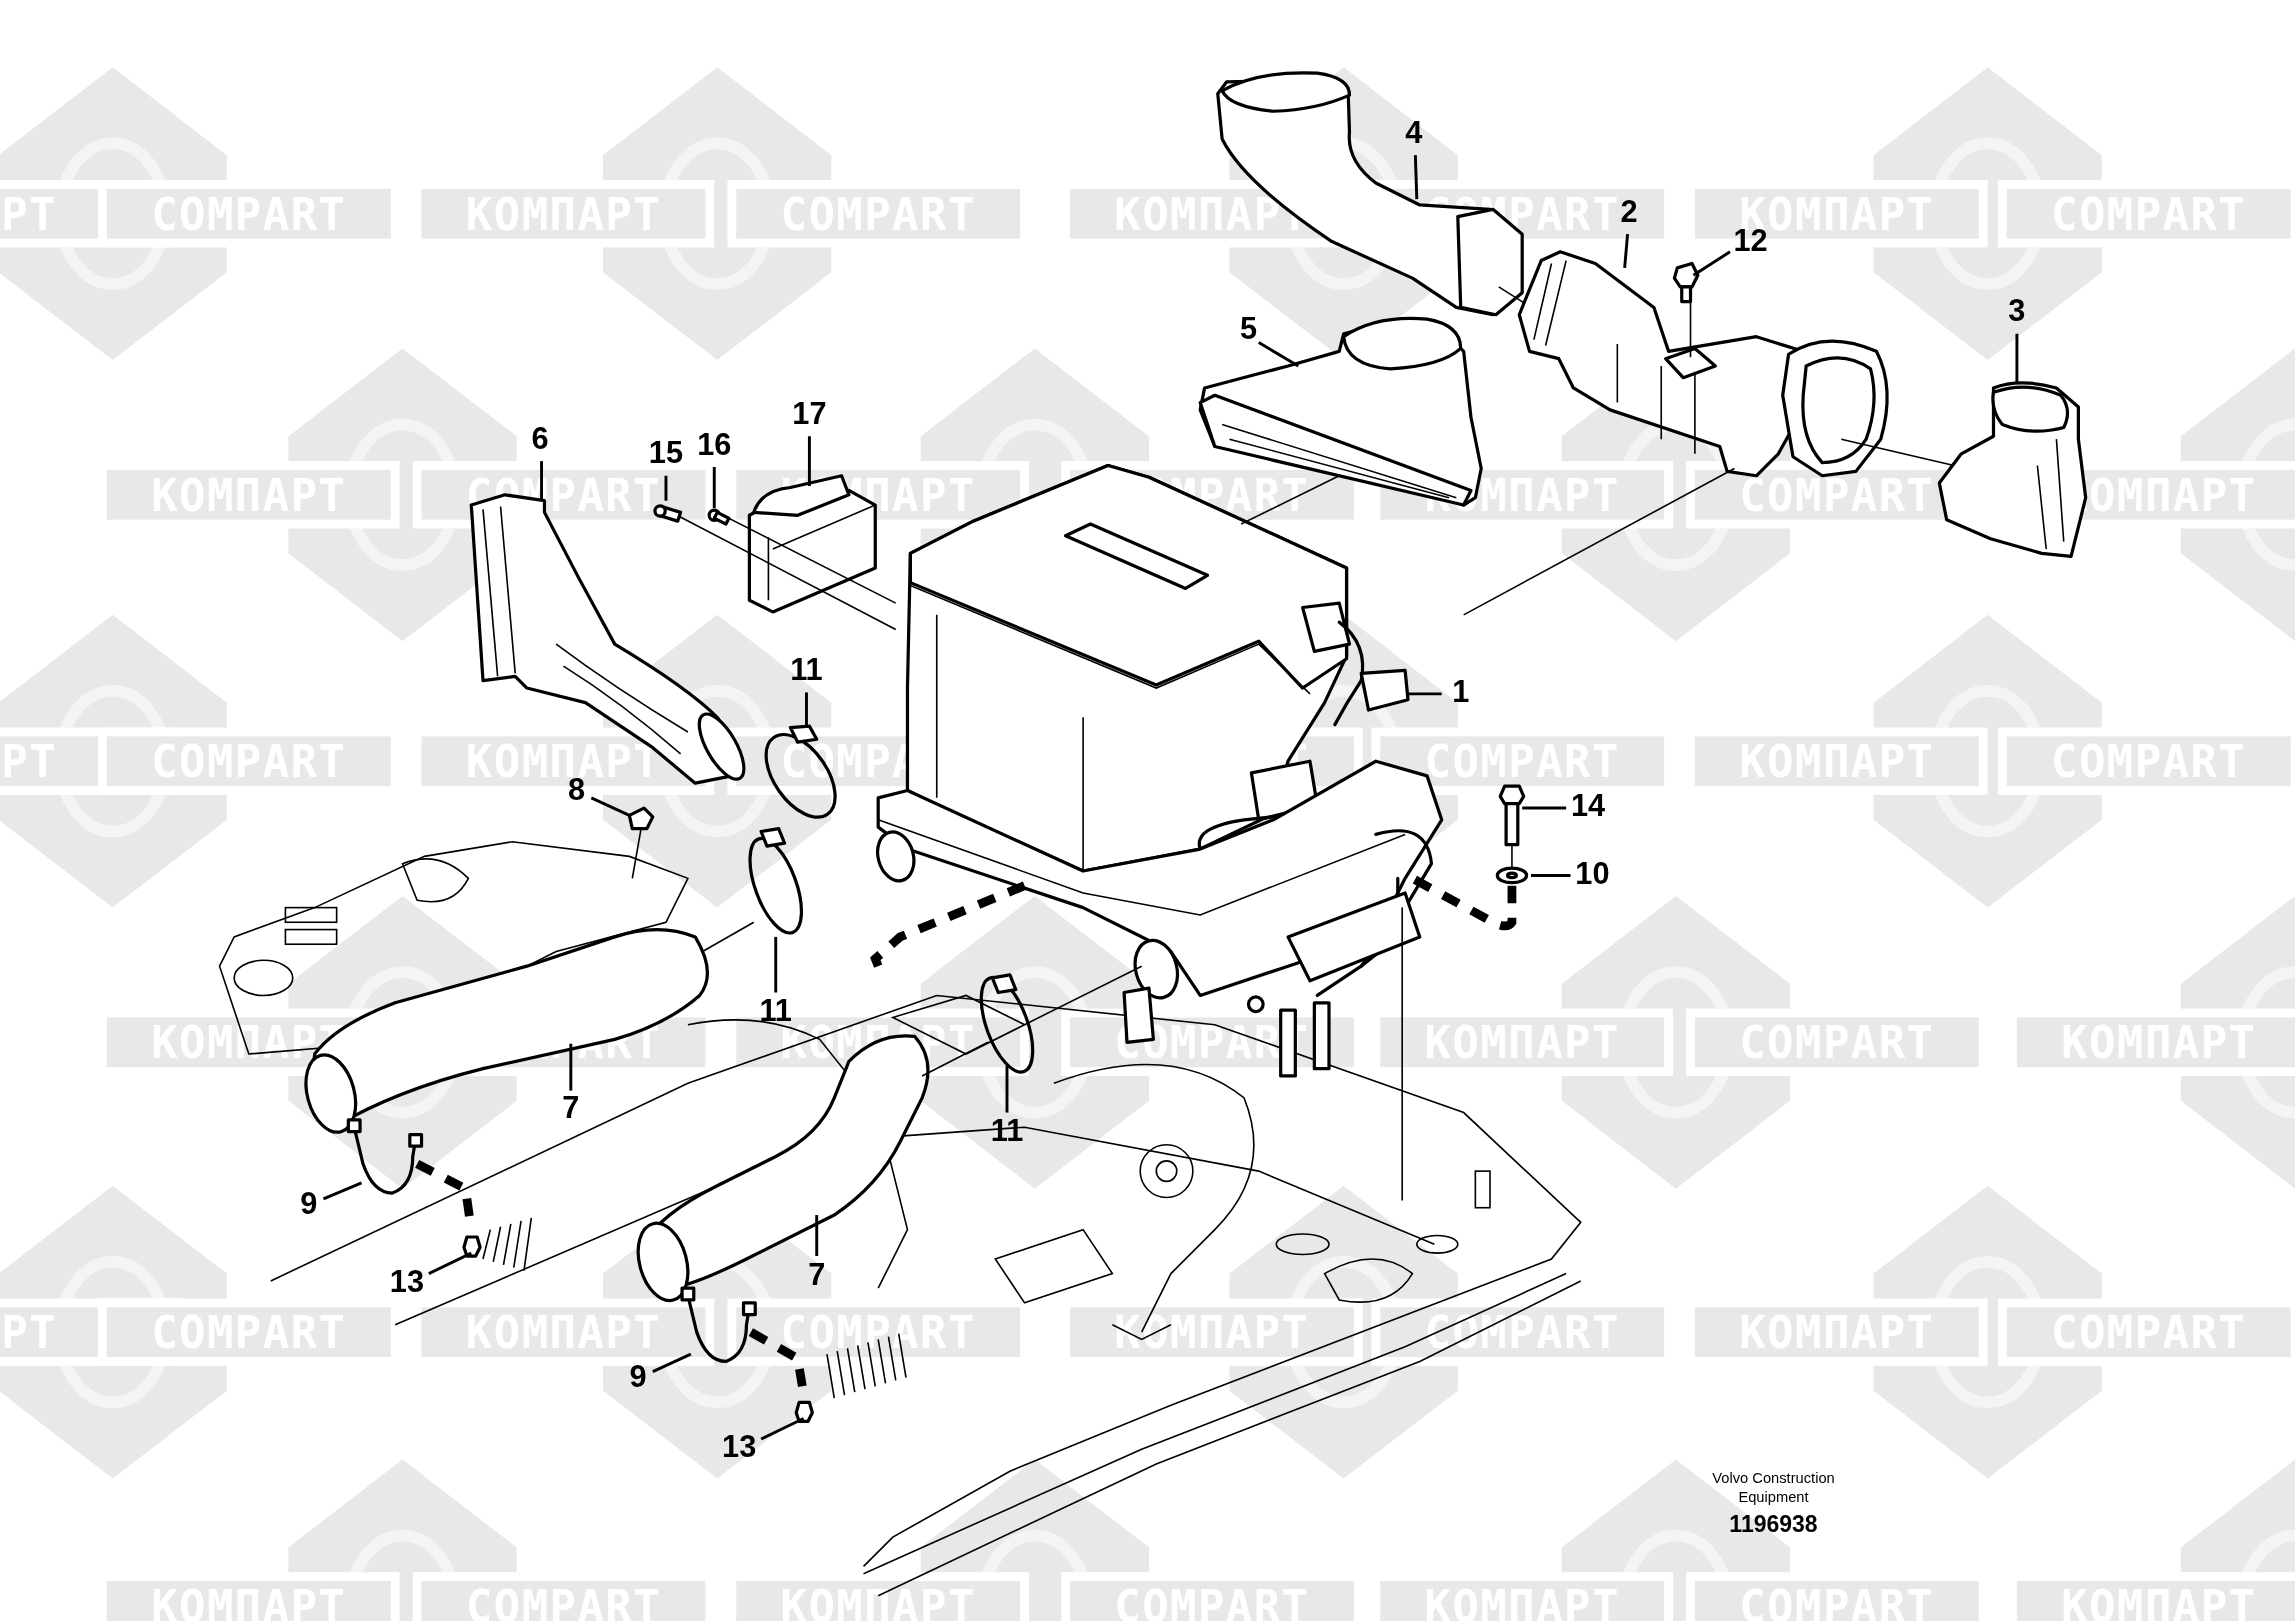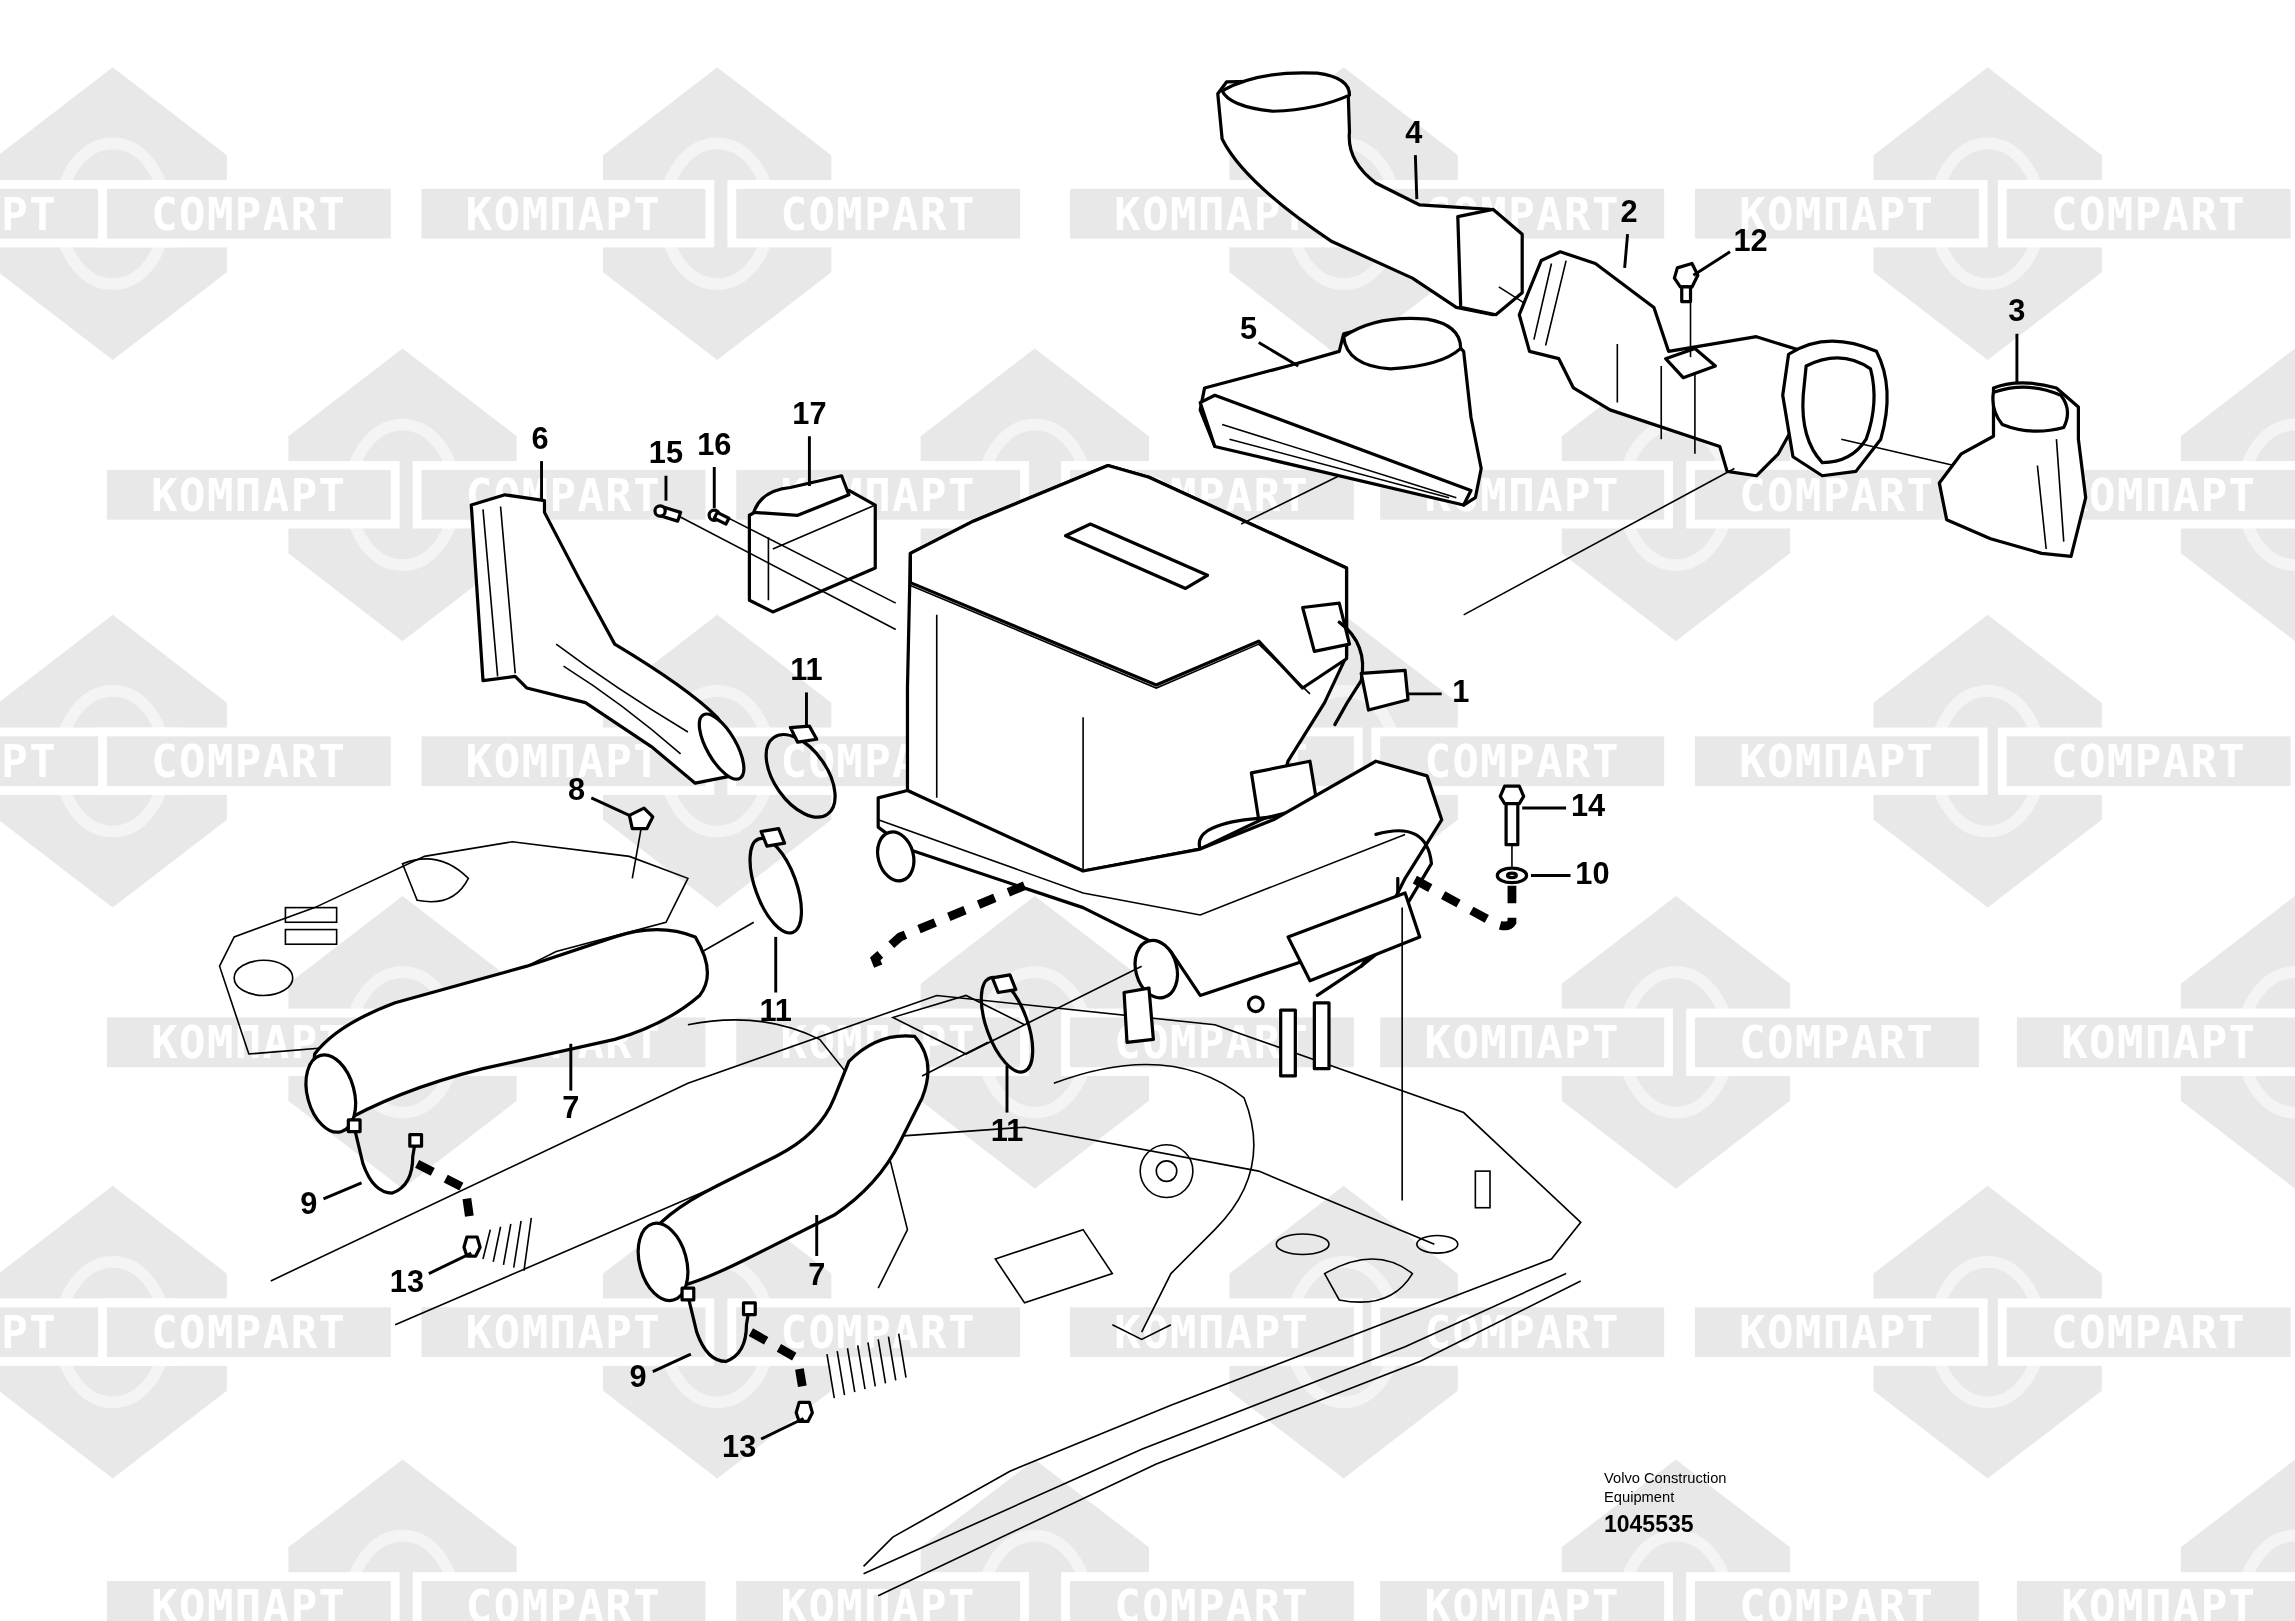--- a/index.html
+++ b/index.html
@@ -8,21 +8,21 @@
   .wm-hex { fill: #e8e8e8; }
   .wm-ring { fill: none; stroke: #f4f4f4; stroke-width: 8; }
   .wm-band { fill: #e8e8e8; stroke: #ffffff; stroke-width: 6; }
   .wm-text { fill: #ffffff; font-family: "DejaVu Sans Mono", "Liberation Mono", monospace; font-weight: bold; font-size: 30px; letter-spacing: 1px; }
   .part { fill: #ffffff; stroke: #000000; stroke-width: 2.2; stroke-linejoin: round; stroke-linecap: round; }
   .part-thin { fill: none; stroke: #000000; stroke-width: 1.1; }
   .part-nofill { fill: none; stroke: #000000; stroke-width: 2.2; stroke-linejoin: round; stroke-linecap: round; }
   .leader { stroke: #000000; stroke-width: 2; fill: none; }
   .dash { stroke: #000000; stroke-width: 6; stroke-dasharray: 12 10; fill: none; }
   .label { font-family: "Liberation Sans", "DejaVu Sans", sans-serif; font-weight: bold; font-size: 21px; fill: #000000; text-anchor: middle; dominant-baseline: middle; }
-  .caption { position: absolute; text-align: left; color: #000; font-family: "Liberation Sans", "DejaVu Sans", sans-serif; }
+  .caption { position: absolute; text-align: center; color: #000; font-family: "Liberation Sans", "DejaVu Sans", sans-serif; }
   #caption-box { left: 1604px; top: 1469px; width: 339px; }
   #caption-company { font-size: 14.7px; line-height: 18.5px; }
   #caption-number { font-size: 23px; font-weight: bold; margin-top: 4.6px; }
 </style>
 </head>
 <body>
 
 <svg id="canvas" viewBox="0 0 1568 1108" preserveAspectRatio="none" xmlns="http://www.w3.org/2000/svg">
   <g id="watermark-layer">
       <g>
@@ -583,15 +583,15 @@
         <text x="553" y="284" class="label">17</text>
       </g>
     </g>
 </svg>
 
 <div class="caption" id="caption-box">
   <div id="caption-company">
     <div>Volvo Construction</div>
     <div>Equipment</div>
   </div>
-  <div id="caption-number">1045535</div>
+  <div id="caption-number">1196938</div>
 </div>
 
 
 </body></html>

